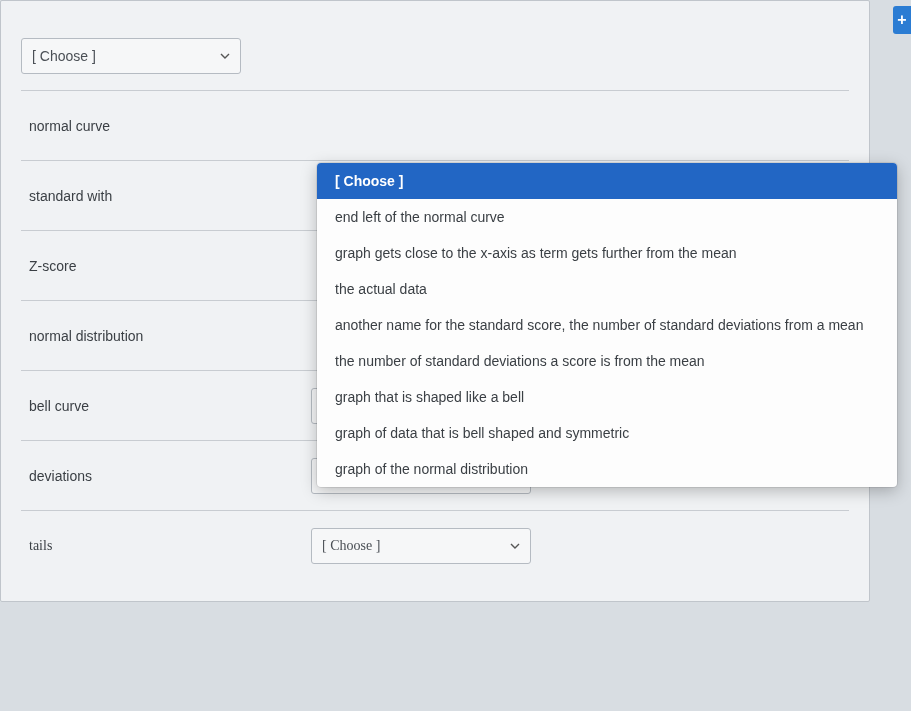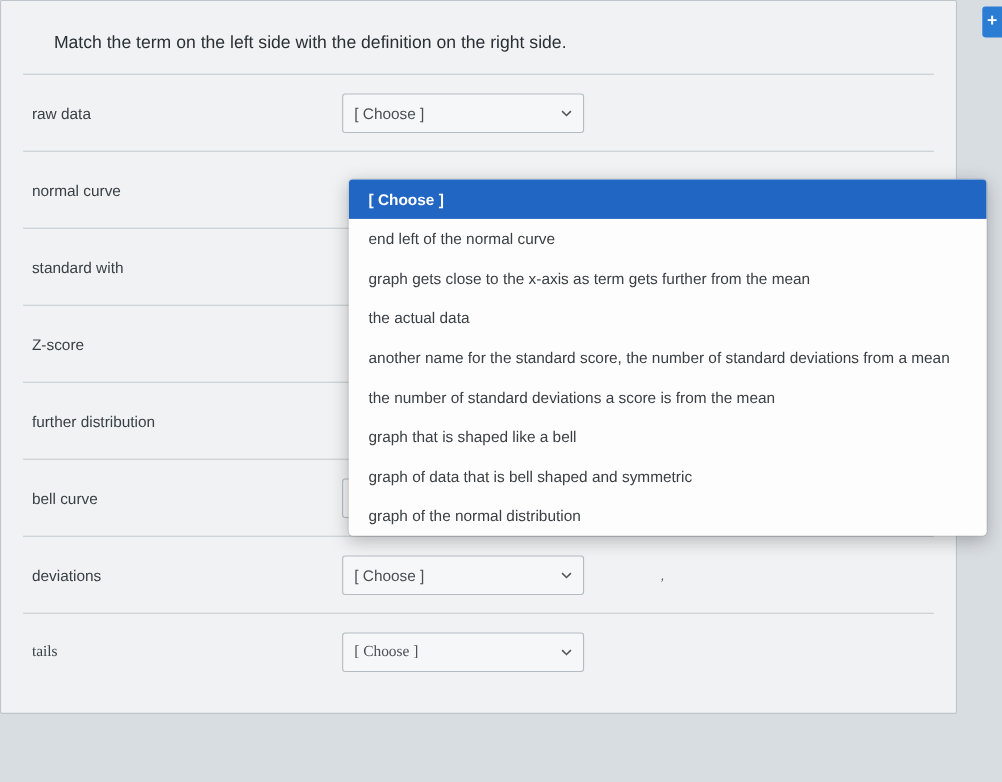--- a/index.html
+++ b/index.html
@@ -125,24 +125,22 @@
   </style>
 </head>
 <body>
 
 <div class="plus-icon">
   <span>+</span>
 </div>
 
 <div class="question-panel">
 
-  <div class="question-title">Match the term on the left side with the definition on the right side.</div>
-
-  <div class="match-row">
-    <div class="term-label">raw data</div>
+
+  <div class="match-row">
     <div class="select-wrap">
       <div class="select-box">
         <span>[ Choose ]</span>
         <span class="chevron">
           <svg viewBox="0 0 10 10">
               <path d="M1 3 L5 7 L9 3" stroke="#555" stroke-width="1.4" fill="none"></path>
             </svg>
         </span>
       </div>
     </div>
@@ -184,21 +182,21 @@
         <span class="chevron">
           <svg viewBox="0 0 10 10">
               <path d="M1 3 L5 7 L9 3" stroke="#555" stroke-width="1.4" fill="none"></path>
             </svg>
         </span>
       </div>
     </div>
   </div>
 
   <div class="match-row">
-    <div class="term-label">further distribution</div>
+    <div class="term-label">normal distribution</div>
     <div class="select-wrap" style="visibility:hidden;">
       <div class="select-box">
         <span>[ Choose ]</span>
         <span class="chevron">
           <svg viewBox="0 0 10 10">
               <path d="M1 3 L5 7 L9 3" stroke="#555" stroke-width="1.4" fill="none"></path>
             </svg>
         </span>
       </div>
     </div>

